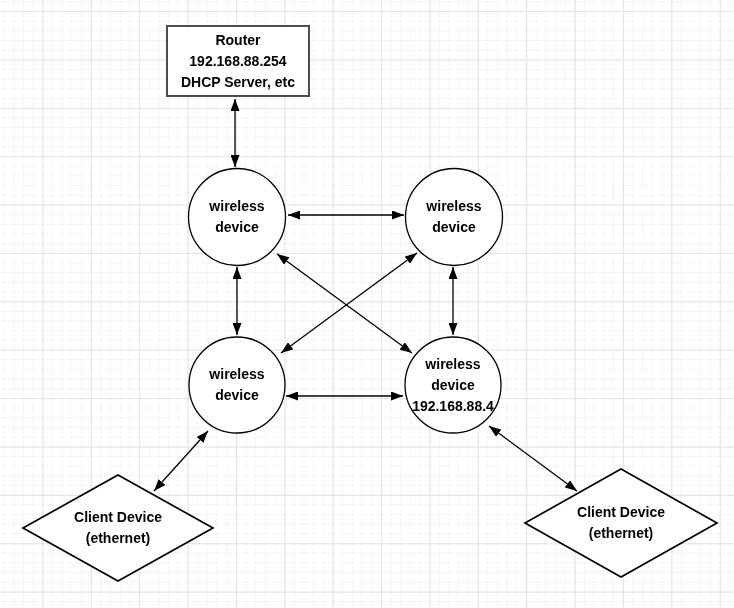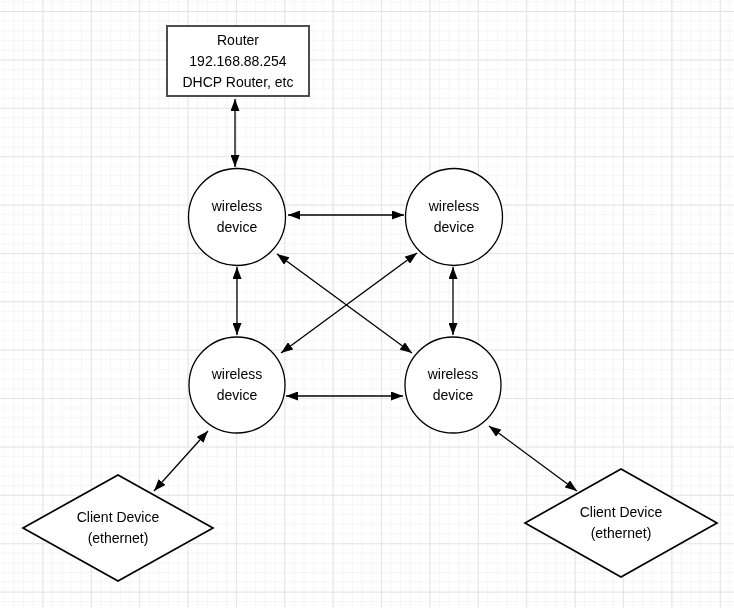--- a/index.html
+++ b/index.html
@@ -57,20 +57,21 @@
 
   .label {
     position: absolute;
     transform: translate(-50%, -50%);
     text-align: center;
     font-size: 14px;
     line-height: 21px;
     color: var(--text, #000000);
     white-space: nowrap;
     pointer-events: none;
+    font-weight: bold;
   }
   .pos-router   { left: 238px; top: 61px;  width: 144px; }
   .pos-w1       { left: 237px; top: 217px; width: 120px; }
   .pos-w2       { left: 454px; top: 217px; width: 120px; }
   .pos-w3       { left: 237px; top: 385px; width: 120px; }
   .pos-w4       { left: 453px; top: 385px; width: 120px; }
   .pos-client6  { left: 118px; top: 528px; width: 150px; }
   .pos-client5  { left: 621px; top: 523px; width: 150px; }
 </style>
 </head>
@@ -102,41 +103,42 @@
     <line class="connector" x1="286" y1="396" x2="403" y2="396" marker-start="url(#arrow)" marker-end="url(#arrow)"></line>
     <line class="connector" x1="277" y1="254" x2="412" y2="353" marker-start="url(#arrow)" marker-end="url(#arrow)"></line>
     <line class="connector" x1="417" y1="253" x2="281" y2="353" marker-start="url(#arrow)" marker-end="url(#arrow)"></line>
     <line class="connector" x1="208" y1="431" x2="154" y2="491" marker-start="url(#arrow)" marker-end="url(#arrow)"></line>
     <line class="connector" x1="489" y1="426" x2="577" y2="491" marker-start="url(#arrow)" marker-end="url(#arrow)"></line>
   </svg>
 
   <div class="label pos-router">
     <div>Router</div>
     <div>192.168.88.254</div>
-    <div>DHCP Router, etc</div>
+    <div>DHCP Server, etc</div>
   </div>
 
   <div class="label pos-w1">
     <div>wireless</div>
     <div>device</div>
   </div>
 
   <div class="label pos-w2">
     <div>wireless</div>
     <div>device</div>
   </div>
 
   <div class="label pos-w3">
     <div>wireless</div>
     <div>device</div>
   </div>
 
   <div class="label pos-w4">
     <div>wireless</div>
     <div>device</div>
+    <div>192.168.88.4</div>
   </div>
 
   <div class="label pos-client6">
     <div>Client Device</div>
     <div>(ethernet)</div>
   </div>
 
   <div class="label pos-client5">
     <div>Client Device</div>
     <div>(ethernet)</div>

